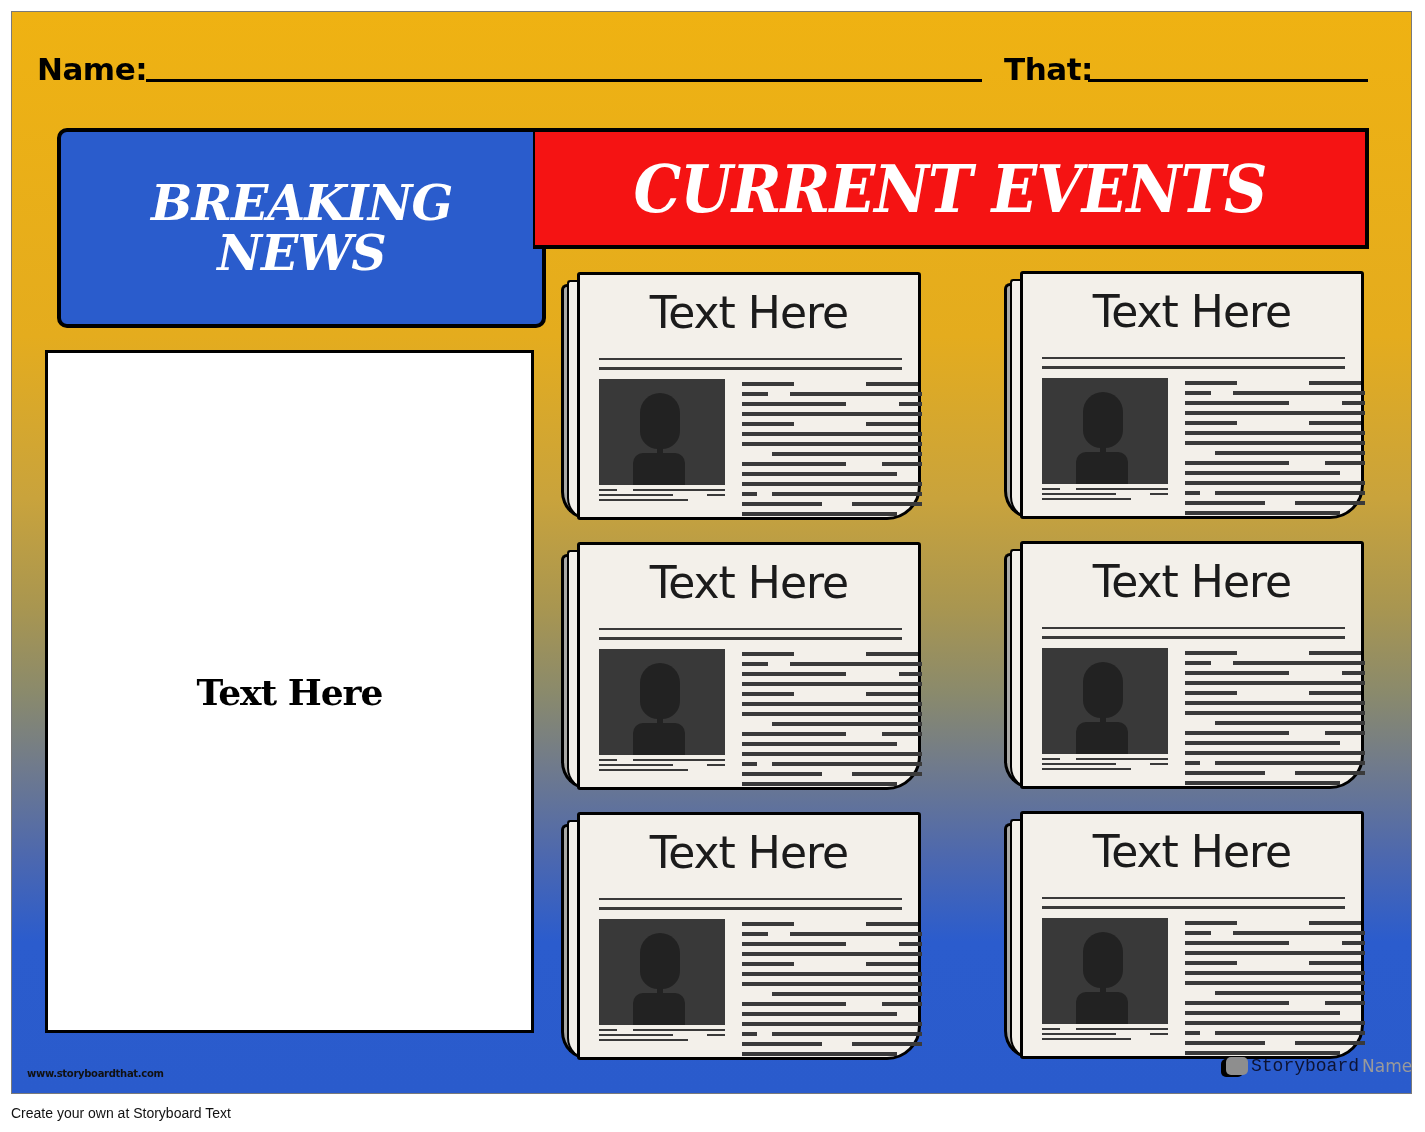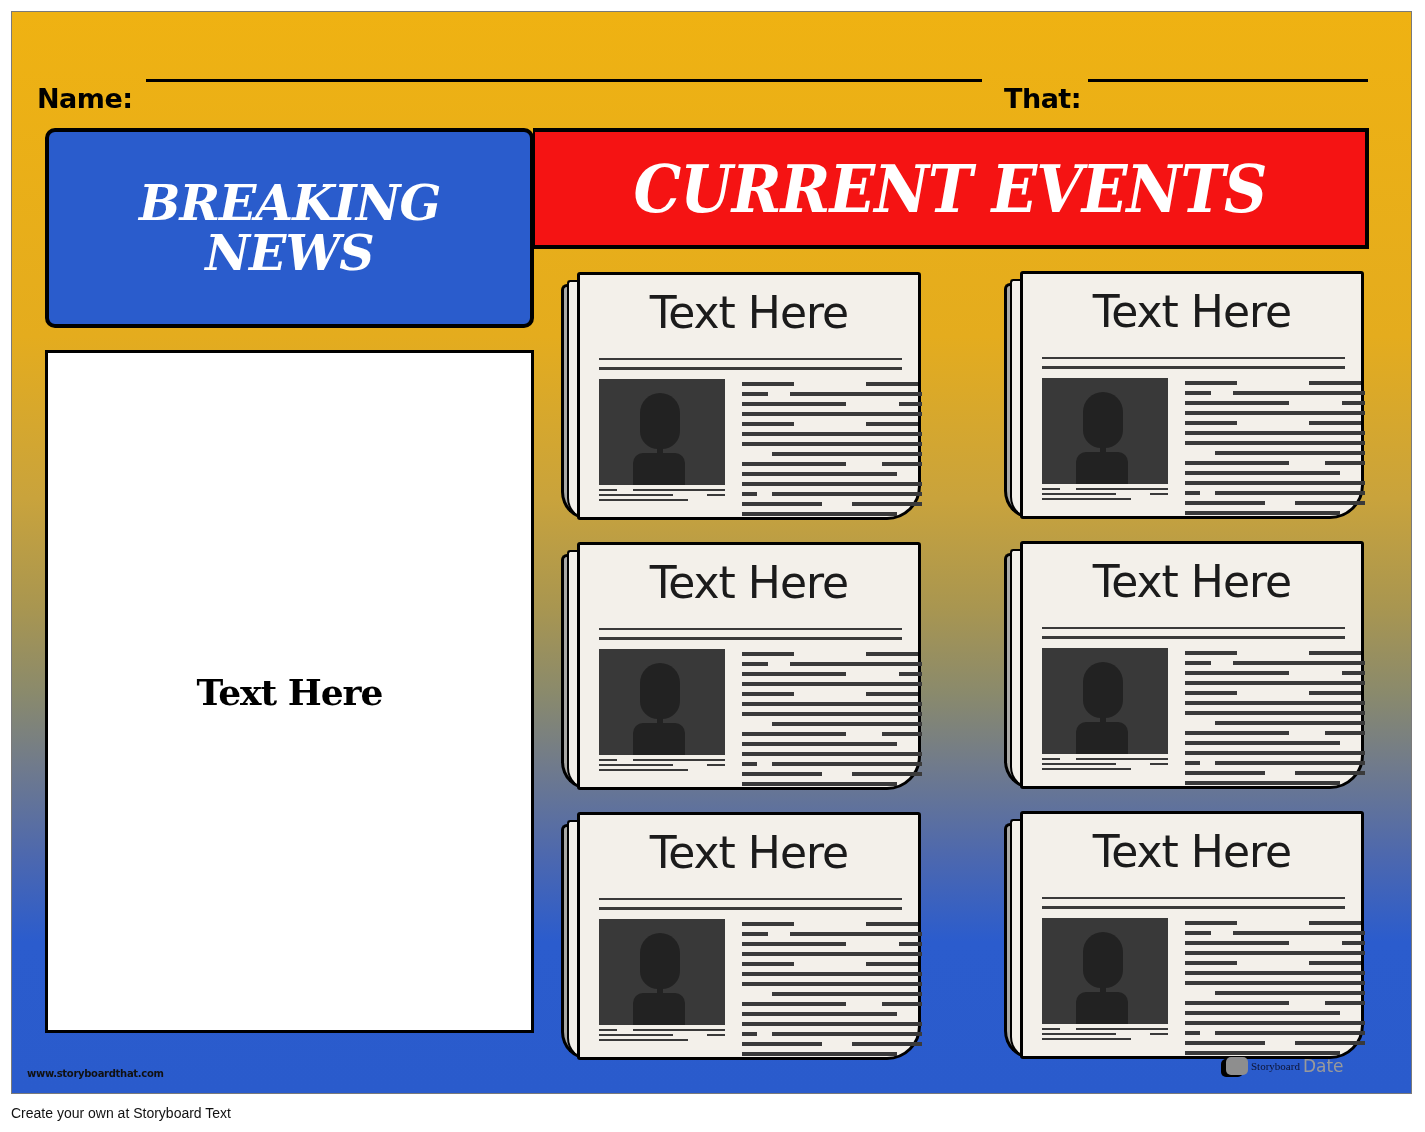--- a/index.html
+++ b/index.html
@@ -2,21 +2,21 @@
 <html><head>
 <meta charset="utf-8">
 <style>
   html, body { margin:0; padding:0; background:#ffffff; }
   body { width:1425px; height:1132px; position:relative; overflow:hidden; font-family:"Liberation Sans", sans-serif; }
   .sheet {
     position:absolute; left:11px; top:11px; width:1401px; height:1083px;
     border:1px solid #7a7a7a; box-sizing:border-box;
     background: linear-gradient(to bottom, #efb212 0%, #e4ac1e 30%, #c9a33c 45%, #a99650 55%, #8a8a6c 63%, #6f7a8d 70%, #4d68ae 78%, #2b5ccd 86%, #2a5bcc 100%);
   }
-  .hdr-label { position:absolute; font-family:"DejaVu Sans", sans-serif; font-weight:bold; font-size:27px; color:#000; letter-spacing:-0.5px;margin-top:32px; }
+  .hdr-label { position:absolute; font-family:"DejaVu Sans", sans-serif; font-weight:bold; font-size:31px; color:#000; letter-spacing:-0.5px; }
   .hdr-line { position:absolute; height:3px; background:#000; }
   .breaking {
     position:absolute; left:34px; top:116px; width:489px; height:200px; box-sizing:border-box;
     background:#2a5ccc; border:4px solid #000;
     display:flex; flex-direction:column; align-items:center; justify-content:center;
   }
   .breaking span {
     font-family:"DejaVu Serif", serif; font-weight:bold; font-style:italic; color:#fff;
     font-size:48px; line-height:50px; letter-spacing:-1px; transform:scaleX(1.02);
   }
@@ -58,35 +58,35 @@
     position:absolute; left:19px; top:104px; width:126px; height:106px; background:#393939; overflow:hidden;
   }
   .photo .head { position:absolute; left:41px; top:14px; width:40px; height:56px; background:#222; border-radius:20px 20px 18px 18px; }
   .photo .body { position:absolute; left:34px; top:74px; width:52px; height:40px; background:#222; border-radius:10px 10px 0 0; }
   .photo .neck { position:absolute; left:58px; top:66px; width:6px; height:10px; background:#222; }
   .paper .cap { position:absolute; height:2px; background:#3a3a3a; }
   .paper .ln { position:absolute; height:4px; background:#3a3a3a; }
   .url { position:absolute; left:27px; top:1068px; font-family:"DejaVu Sans", sans-serif; font-weight:bold; font-size:10px; color:#111; letter-spacing:-0.3px; }
   .brand { position:absolute; left:1226px; top:1056px; display:flex; align-items:center; gap:3px; }
   .brand .bubble { width:22px; height:18px; background:#8e8e8e; border-radius:5px; position:relative; box-shadow:-5px 2px 0 #000; }
-  .brand .b1 { font-family:Liberation Serif, serif; font-size:11px; color:#0d1333; }
+  .brand .b1 { font-family:Liberation Mono, monospace; font-size:18px; color:#0d1333; }
   .brand .b2 { font-family:"DejaVu Sans", sans-serif; font-size:17px; color:#9a9a9a; }
   .footer { position:absolute; left:11px; top:1105px; font-family:"Liberation Sans", sans-serif; font-size:14px; color:#111; }
 </style>
 </head>
 <body>
 
 <div class="sheet"></div>
 
 <span class="hdr-label" style="left:37px;top:51px;">Name:</span>
 <div class="hdr-line" style="left:146px;top:79px;width:836px;"></div>
 <span class="hdr-label" style="left:1004px;top:51px;">That:</span>
 <div class="hdr-line" style="left:1088px;top:79px;width:280px;"></div>
 
-<div class="breaking" style="left:45px;top:128px;border-radius:10px;">
+<div class="breaking" style="left:57px;top:128px;border-radius:10px;">
   <span>BREAKING</span>
   <span>NEWS</span>
 </div>
 
 <div class="current" style="left:533px;top:128px;">
   <span>CURRENT EVENTS</span>
 </div>
 
 <div class="textbox" style="left:45px;top:350px;">
   <span>Text Here</span>
@@ -332,16 +332,16 @@
         <div class="ln" style="left:272px;top:227px;width:70px;"></div>
         <div class="ln" style="left:162px;top:237px;width:155px;"></div>
         </div>
       </div>
   </div>
 
 <span class="url">www.storyboardthat.com</span>
 <div class="brand">
   <span class="bubble"></span>
   <span class="b1">Storyboard</span>
-    <span class="b2">Date</span>
+    <span class="b2">Name</span>
 </div>
 
 <div class="footer">Create your own at Storyboard Text</div>
 
 </body></html>

